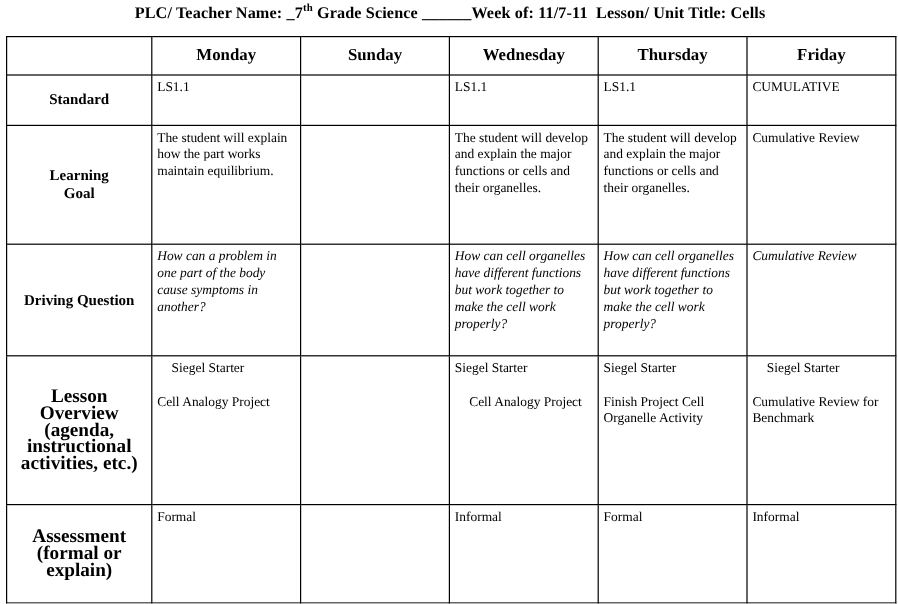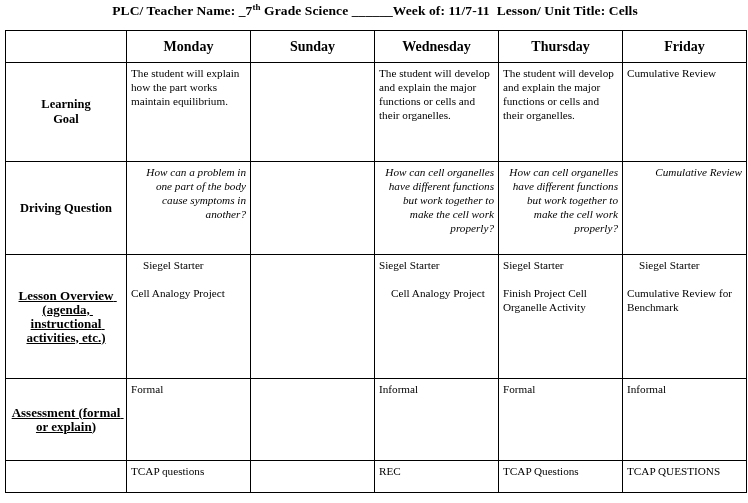--- a/index.html
+++ b/index.html
@@ -74,32 +74,31 @@
   
   td.row-label {
     text-align: center;
     vertical-align: middle;
     font-weight: bold;
     font-size: 12.5px;
     line-height: 15px;
     padding: 0 2px;
   }
   td.row-label.small {
-    font-size: 13px;
+    font-size: 16px;
     line-height: 14px;
-    text-decoration: underline;
   }
 
   
   td.cell {
     font-size: 11.2px;
     line-height: 14px;
     padding: 3px 4px 2px 4px;
   }
-  td.cell.italic { font-style: italic; text-align: right; }
+  td.cell.italic { font-style: italic; }
 
   .line { display: block; white-space: pre-wrap; }
   .line.indent { padding-left: 12px; }
   .gap { display: block; height: 14px; }
 
   
   tr.r-standard td { height: 36px; }
   tr.r-goal td     { height: 93px; }
   tr.r-driving td  { height: 87px; }
   tr.r-overview td { height: 118px; }
@@ -129,20 +128,38 @@
     <tbody>
       <tr class="head-row">
         <td class="corner"></td>
         <td>Monday</td>
         <td>Sunday</td>
         <td>Wednesday</td>
         <td>Thursday</td>
         <td>Friday</td>
       </tr>
 
+      <tr class="r-standard">
+        <td class="row-label">
+            <span class="line">Standard</span>
+          </td>
+        <td class="cell">
+            <span class="line">LS1.1</span>
+          </td>
+        <td class="cell"></td>
+        <td class="cell">
+            <span class="line">LS1.1</span>
+          </td>
+        <td class="cell">
+            <span class="line">LS1.1</span>
+          </td>
+        <td class="cell">
+            <span class="line">CUMULATIVE</span>
+          </td>
+      </tr>
 
       <tr class="r-goal">
         <td class="row-label">
             <span class="line">Learning</span>
             <span class="line">Goal</span>
           </td>
         <td class="cell">
             <span class="line">The student will explain how the part works maintain equilibrium.</span>
           </td>
         <td class="cell"></td>

